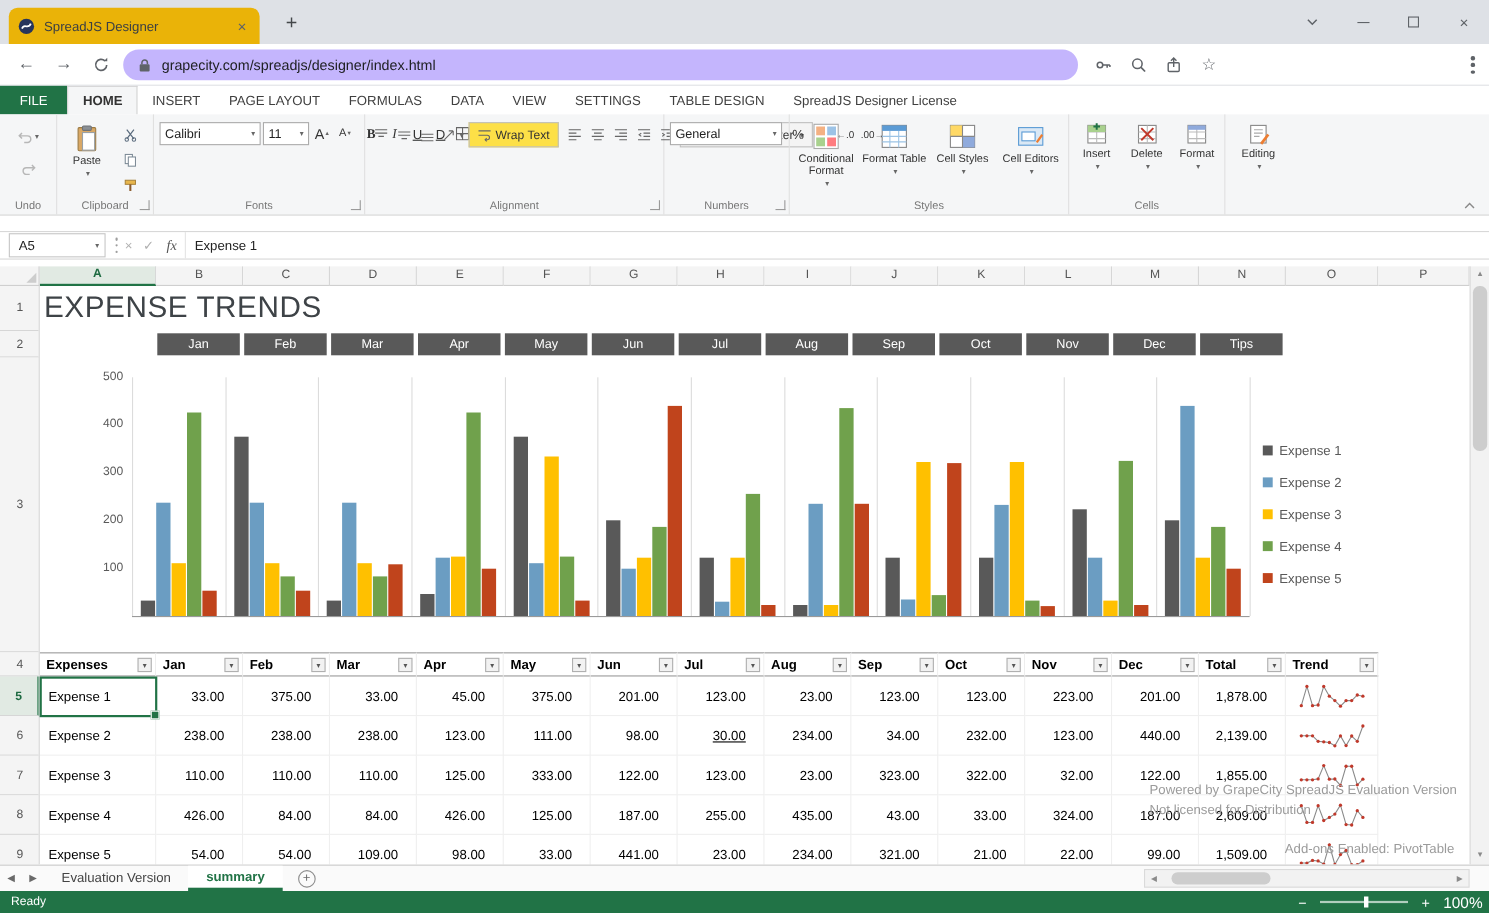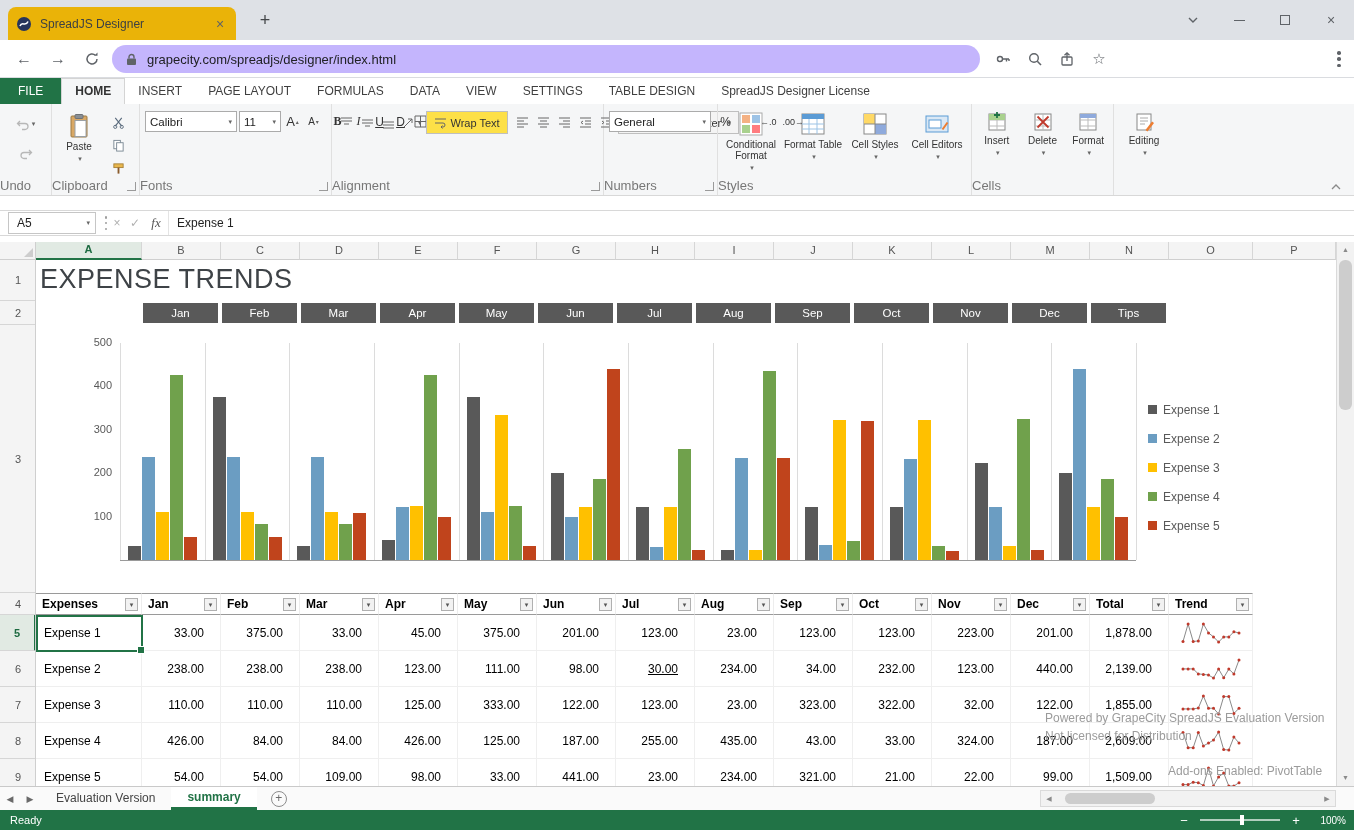--- a/index.html
+++ b/index.html
@@ -27,21 +27,21 @@
 .menu-dots i{width:3.5px;height:3.5px;border-radius:50%;background:#5f6368}
 
 
 .ribbon-tabs{position:absolute;left:0;top:78px;width:100%;height:26px;background:#fff;display:flex;align-items:stretch}
 .rtab{padding:0 13px;line-height:26px;font-size:12px;color:#3f3f3f;cursor:pointer;white-space:nowrap}
 .rtab.file{background:#217346;color:#fff;padding:0 18px}
 .rtab.active{background:#f5f6f7;border:1px solid #d4d4d4;border-bottom:none;line-height:24px;color:#333;font-weight:bold}
 .ribbon{position:absolute;left:0;top:104px;width:100%;height:92px;background:#f5f6f7;border-bottom:1px solid #d8d8d8;display:flex}
 .rgroup{position:relative;border-right:1px solid #e0e0e0;height:100%;flex:0 0 auto}
 .g-undo{width:52px}.g-clip{width:88px}.g-fonts{width:192px}.g-align{width:272px}.g-num{width:114px}.g-styles{width:254px}.g-cells{width:142px}.g-edit{width:60px;border-right:none}
-.g-label{position:absolute;bottom:2px;left:0;right:0;font-size:13px;color:#777}
+.g-label{position:absolute;bottom:2px;left:0;right:0;text-align:center;font-size:10px;color:#777}
 .launcher{position:absolute;right:3px;bottom:4px;width:9px;height:9px;cursor:pointer;border-right:1px solid #9a9a9a;border-bottom:1px solid #9a9a9a}
 .undo-body{display:flex;flex-direction:column;align-items:center;gap:9px;padding-top:10px}
 .mini-btn{width:26px;height:20px;display:flex;align-items:center;justify-content:center;border-radius:2px;cursor:pointer}
 .clip-body{display:flex;padding:6px 4px 0}
 .big-btn{width:60px;display:flex;flex-direction:column;align-items:center;text-align:center;font-size:10px;color:#333;line-height:11px;cursor:pointer;padding-top:3px}
 .big-btn .caret{margin-top:1px}
 .paste-btn{width:46px}
 .bicon{display:flex;margin-bottom:2px}
 .mini-col{display:flex;flex-direction:column;gap:3px;margin-left:3px;padding-top:2px}
 .caret{font-size:7px;color:#666;margin-left:2px}
@@ -118,21 +118,21 @@
 .hscroll{position:absolute;right:18px;top:3px;width:296px;height:17px;background:#f2f2f2;border:1px solid #dadada;display:flex;align-items:center}
 .hs-arrow{width:16px;text-align:center;font-size:7px;color:#8a8a8a;cursor:pointer}
 .hs-track{flex:1;position:relative;height:100%}
 .hs-thumb{position:absolute;left:8px;top:2px;width:90px;height:11px;background:#cdcdcd;border-radius:6px;cursor:grab}
 .statusbar{position:absolute;left:0;top:810px;width:100%;height:20px;background:#217346;color:#fff;display:flex;align-items:center}
 .ready{margin-left:10px;font-size:11px}
 .zoom{position:absolute;right:8px;display:flex;align-items:center;gap:9px}
 .zbtn{font-size:13px;width:14px;text-align:center;cursor:pointer}
 .ztrack{width:80px;height:2px;background:rgba(255,255,255,.65);position:relative}
 .zthumb{position:absolute;left:50%;top:-4px;width:4px;height:10px;background:#fff;cursor:grab}
-.zlevel{font-size:10px;width:34px;text-align:right}
+.zlevel{font-size:14px;width:34px;text-align:right}
 svg{display:block}
 </style>
 </head>
 <body>
 
 <div class="tabstrip">
   <div class="btab">
     <span class="favicon">
       <svg width="16" height="16" viewBox="0 0 16 16">
           <circle cx="8" cy="8" r="7" fill="#27355c"></circle>

